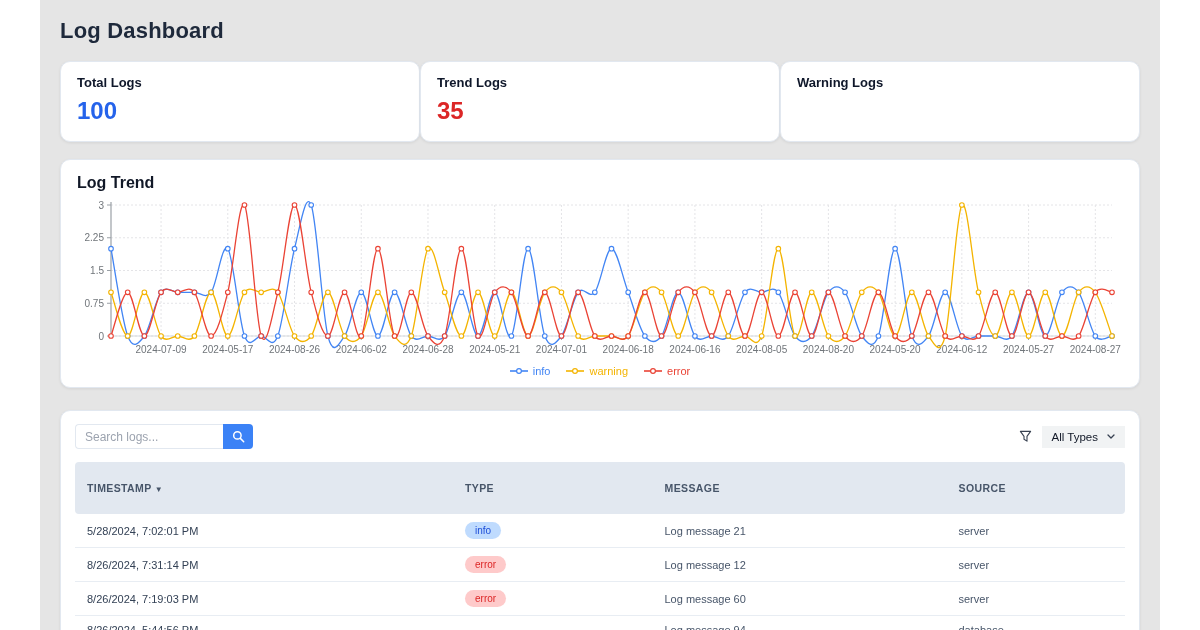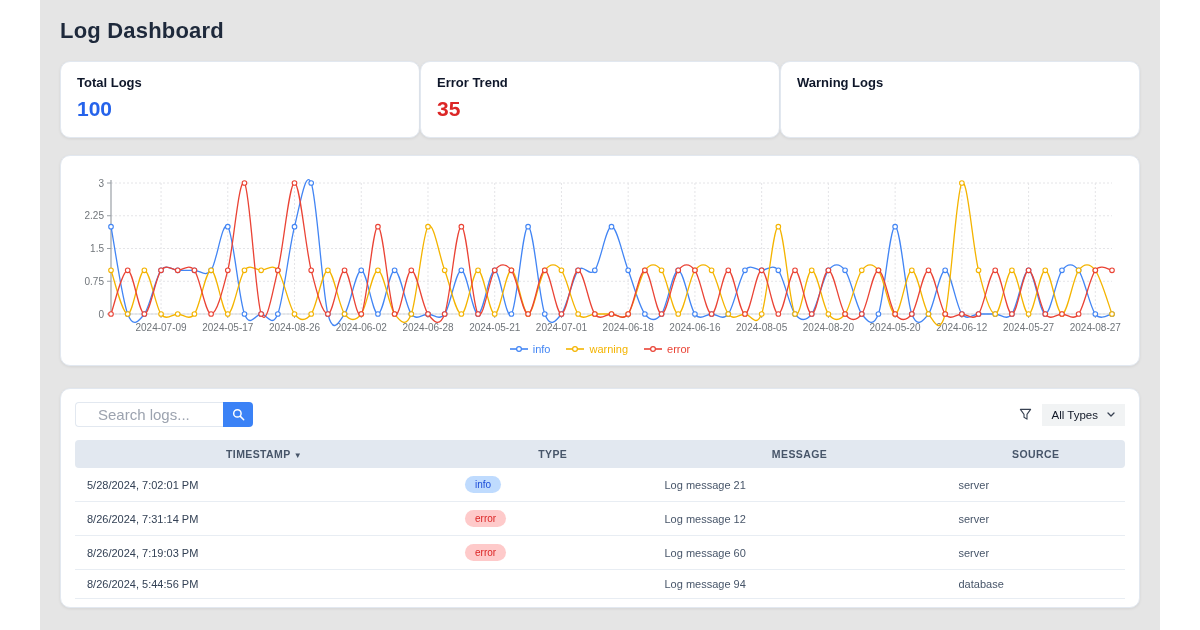--- a/index.html
+++ b/index.html
@@ -15,49 +15,49 @@
     background:#e5e5e5; padding:18px 20px 20px 20px;
   }
   .page-title { font-size:22px; font-weight:bold; color:#1e293b; letter-spacing:.2px; }
   .stats { display:grid; grid-template-columns:1fr 1fr 1fr; margin-top:17px; }
   .card {
     background:#ffffff; border:1px solid #e2e8f0; border-radius:10px;
     box-shadow:0 1px 3px rgba(0,0,0,.08);
   }
   .stat { padding:13px 16px 16px 16px; }
   .stat-label { font-size:13px; font-weight:bold; color:#0f172a; }
-  .stat-value { font-size:21px; font-weight:bold; margin-top:7px; }
+  .stat-value { font-size:24px; font-weight:bold; margin-top:7px; }
   .v-total { color:#2563eb; } .v-error { color:#dc2626; } .v-warning { color:#d97706; }
   .chart-card { margin-top:17px; padding:14px 16px 10px 16px; }
   .chart-title { font-size:16px; font-weight:bold; color:#111827; }
   .chart-wrap { margin-top:6px; }
   .legend { display:flex; justify-content:center; align-items:center; gap:16px; margin-top:1px; }
   .legend-item { display:flex; align-items:center; gap:5px; font-size:11px; cursor:pointer; }
   .table-card { margin-top:22px; padding:13px 14px 8px 14px; }
   .toolbar { display:flex; justify-content:space-between; align-items:center; }
   .search-group { display:flex; }
   .search-input {
     width:148px; height:25px; border:1px solid #e2e8f0; border-right:none;
-    border-radius:4px 0 0 4px; padding:0 22px; font-size:15px; color:#334155;
+    border-radius:4px 0 0 4px; padding:0 9px; font-size:12px; color:#334155;
     font-family:"Liberation Sans","DejaVu Sans",sans-serif; outline:none; background:#fff;
   }
   .search-input::placeholder { color:#9ca3af; }
   .search-btn {
     width:30px; height:25px; border:none; background:#3b82f6; border-radius:0 4px 4px 0;
     display:flex; align-items:center; justify-content:center; cursor:pointer;
   }
   .filter-group { display:flex; align-items:center; gap:10px; }
   .select-box {
     display:flex; align-items:center; gap:9px; background:#f1f3f4; border-radius:0;
     padding:5px 10px; font-size:11.5px; color:#111827; cursor:pointer;
   }
   table { width:100%; border-collapse:collapse; margin-top:13px; table-layout:fixed; }
   thead th {
-    background:#e2e8f0; text-align:center; font-size:10.5px; letter-spacing:.4px;
-    color:#475569; padding:8px 12px; text-transform:uppercase; font-weight:bold; cursor:pointer;
+    background:#e2e8f0; text-align:left; font-size:10.5px; letter-spacing:.4px;
+    color:#475569; padding:20px 12px; text-transform:uppercase; font-weight:bold; cursor:pointer;
   }
   thead th:first-child { border-radius:4px 0 0 4px; }
   thead th:last-child { border-radius:0 4px 4px 0; }
   tbody td { padding:8px 12px; font-size:11px; color:#334155; border-bottom:1px solid #e8edf3; }
   tbody td.dim { color:#475569; }
   .badge {
     display:inline-block; padding:2px 10px; border-radius:999px; font-size:10px; line-height:13px;
   }
   .sort-arrow { font-size:8px; margin-left:3px; }
 </style>
@@ -66,29 +66,30 @@
 
 <div class="page">
   <h1 class="page-title">Log Dashboard</h1>
 
   <div class="stats">
     <div class="card stat">
       <div class="stat-label">Total Logs</div>
       <div class="stat-value v-total">100</div>
     </div>
     <div class="card stat">
-      <div class="stat-label">Error Trend</div>
+      <div class="stat-label">Trend Logs</div>
       <div class="stat-value v-error">35</div>
     </div>
     <div class="card stat">
       <div class="stat-label">Warning Logs</div>
     </div>
   </div>
 
   <div class="card chart-card">
+    <h2 class="chart-title">Log Trend</h2>
     <div class="chart-wrap">
       <svg id="trend-chart" width="1049" height="162">
           <line x1="34" y1="138" x2="1035" y2="138" stroke="#e4e4e7" stroke-width="1" stroke-dasharray="2,2"></line>
           <line x1="30" y1="138" x2="34" y2="138" stroke="#9aa0a6" stroke-width="1"></line>
           <text x="27" y="141.5" text-anchor="end" font-size="10" fill="#70757a">0</text>
           <line x1="34" y1="105.25" x2="1035" y2="105.25" stroke="#e4e4e7" stroke-width="1" stroke-dasharray="2,2"></line>
           <line x1="30" y1="105.25" x2="34" y2="105.25" stroke="#9aa0a6" stroke-width="1"></line>
           <text x="27" y="108.75" text-anchor="end" font-size="10" fill="#70757a">0.75</text>
           <line x1="34" y1="72.5" x2="1035" y2="72.5" stroke="#e4e4e7" stroke-width="1" stroke-dasharray="2,2"></line>
           <line x1="30" y1="72.5" x2="34" y2="72.5" stroke="#9aa0a6" stroke-width="1"></line>

